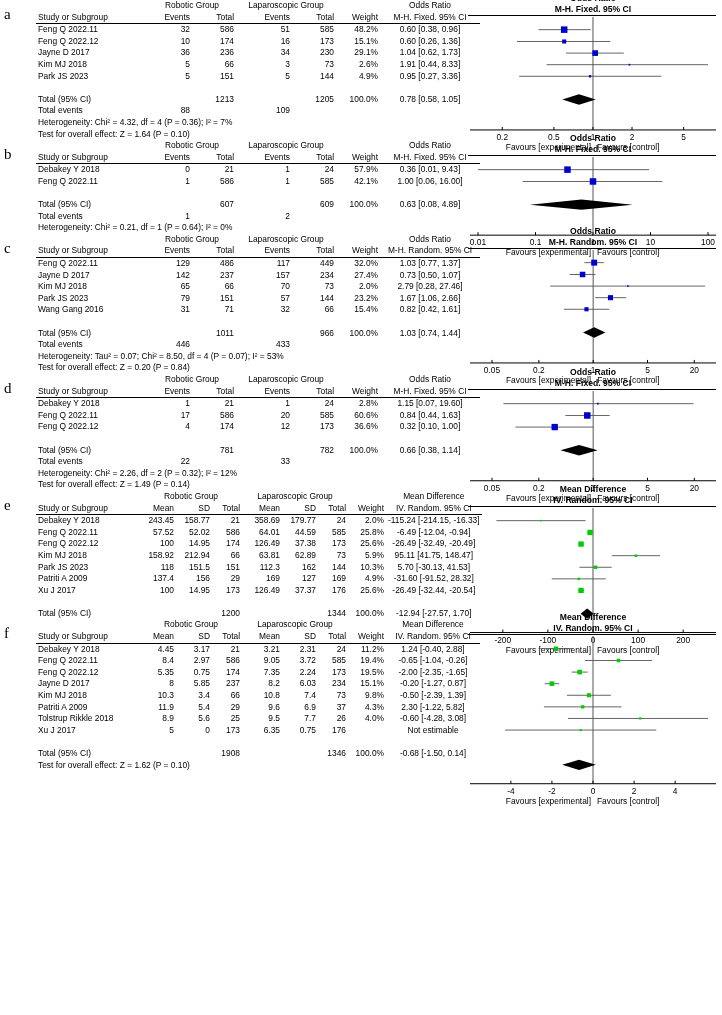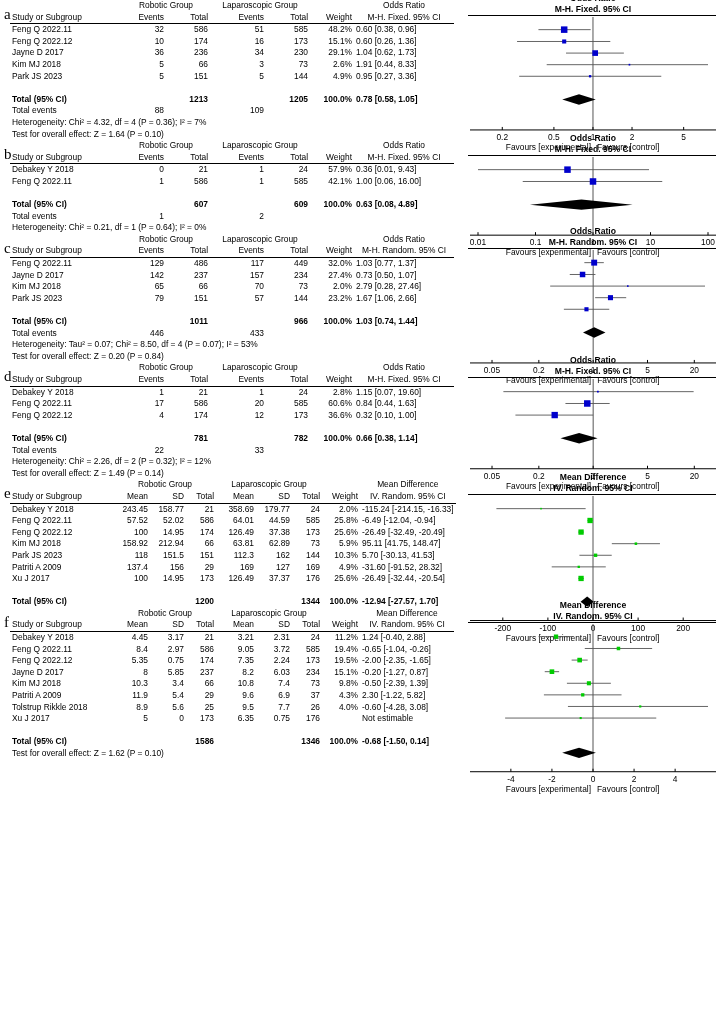--- a/index.html
+++ b/index.html
@@ -11,34 +11,34 @@
   .panel{ position:relative; width:722px; }
   .panel-letter{
     position:absolute; left:4px; top:6px;
     font-family:"Liberation Serif","DejaVu Serif",serif;
     font-size:15px; font-style:normal;
   }
   table.meta{
     border-collapse:collapse;
     font-size:8.4px;
     table-layout:fixed;
-    margin-left:10px;
+    margin-left:36px;
   }
   table.meta td, table.meta th{
     padding:0 2px; white-space:nowrap; font-weight:normal;
     height:11.6px; line-height:11.6px; vertical-align:bottom;
   }
   th.grp{ font-weight:bold; text-align:center; font-size:8.4px; }
   th.colhead{ font-weight:bold; text-align:right; border-bottom:1px solid #000;}
   th.colhead.left{ text-align:left; }
   th.colhead.ctr{ text-align:center; }
   td.num{ text-align:right; }
   td.lbl{ text-align:left; }
-  td.es{ text-align:left; }
-  tr.totalrow td{ font-weight:bold; }
+  td.es{ text-align:center; }
+  tr.totalrow td{ font-weight:normal; }
   td.note{ text-align:left; font-size:8.4px; }
   .gap{ height:5px; }
   
   .plot{ position:absolute; top:0; }
   .plot svg{ display:block; }
 </style>
 </head>
 <body>
 
 <div id="root">
@@ -335,20 +335,29 @@
             <td class="es">2.79 [0.28, 27.46]</td>
           </tr>
           <tr>
             <td class="lbl">Park JS 2023</td>
             <td class="num">79</td>
             <td class="num">151</td>
             <td class="num">57</td>
             <td class="num">144</td>
             <td class="num">23.2%</td>
             <td class="es">1.67 [1.06, 2.66]</td>
+          </tr>
+          <tr>
+            <td class="lbl">Wang Gang 2016</td>
+            <td class="num">31</td>
+            <td class="num">71</td>
+            <td class="num">32</td>
+            <td class="num">66</td>
+            <td class="num">15.4%</td>
+            <td class="es">0.82 [0.42, 1.61]</td>
           </tr>
           <tr>
             <td colspan="7" class="gap"></td>
           </tr>
           <tr class="totalrow">
             <td class="lbl">Total (95% CI)</td>
             <td></td>
             <td class="num">1011</td>
             <td></td>
             <td class="num">966</td>
@@ -803,21 +812,21 @@
             <td class="num"></td>
             <td class="es">Not estimable</td>
           </tr>
           <tr>
             <td colspan="9" class="gap"></td>
           </tr>
           <tr class="totalrow">
             <td class="lbl">Total (95% CI)</td>
             <td></td>
             <td></td>
-            <td class="num">1586</td>
+            <td class="num">1908</td>
             <td></td>
             <td></td>
             <td class="num">1346</td>
             <td class="num">100.0%</td>
             <td class="es">-0.68 [-1.50, 0.14]</td>
           </tr>
           <tr>
             <td class="note" colspan="9">Test for overall effect: Z = 1.62 (P = 0.10)</td>
           </tr>
         </tbody>

